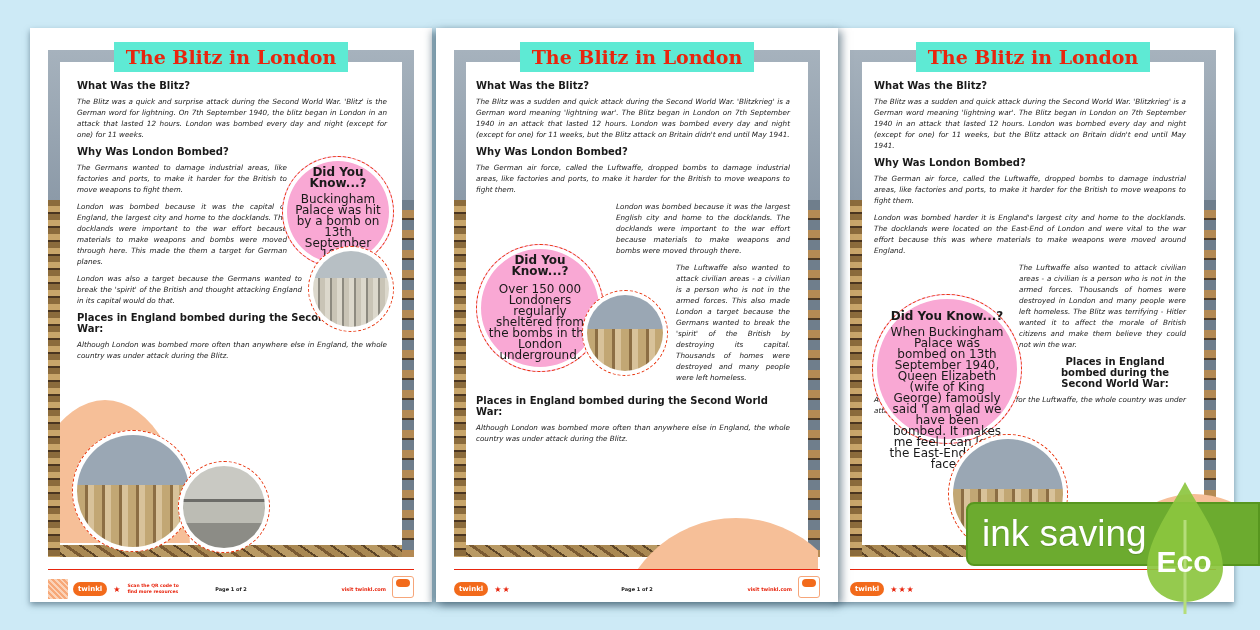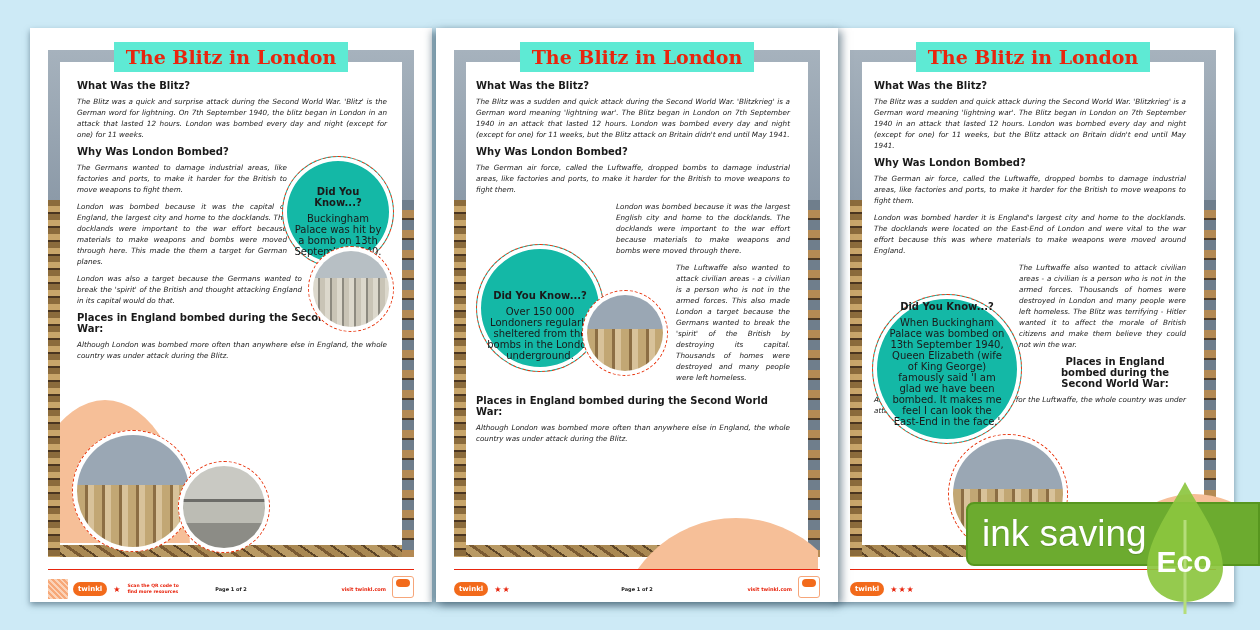--- a/index.html
+++ b/index.html
@@ -67,27 +67,27 @@
   .content h4 {
     font-size: 10px;
     font-weight: bold;
     margin-bottom: 5px;
   }
   .content p { margin-bottom: 6px; text-align: justify; font-style: italic; }
 
   .circle-fact {
     position: absolute;
     border-radius: 50%;
-    background: #14b8a6;
+    background: #f9a8d4;
     outline: none;
     border: 1.5px dashed #e8350e;
     box-shadow: 0 0 0 4px #fff inset;
-    display: flex; flex-direction: column; align-items: center; justify-content: flex-end;
+    display: flex; flex-direction: column; align-items: center; justify-content: space-between;
     text-align: center;
-    font-size: 10px;
+    font-size: 12px;
     line-height: 11px;
     color: #1a1a1a;
     padding: 10px;
   }
   .circle-fact .dyk { font-weight: bold; margin-bottom: 5px; }
   .circle-photo {
     position: absolute;
     border-radius: 50%;
     border: 1.5px dashed #e8350e;
     padding: 4px;

